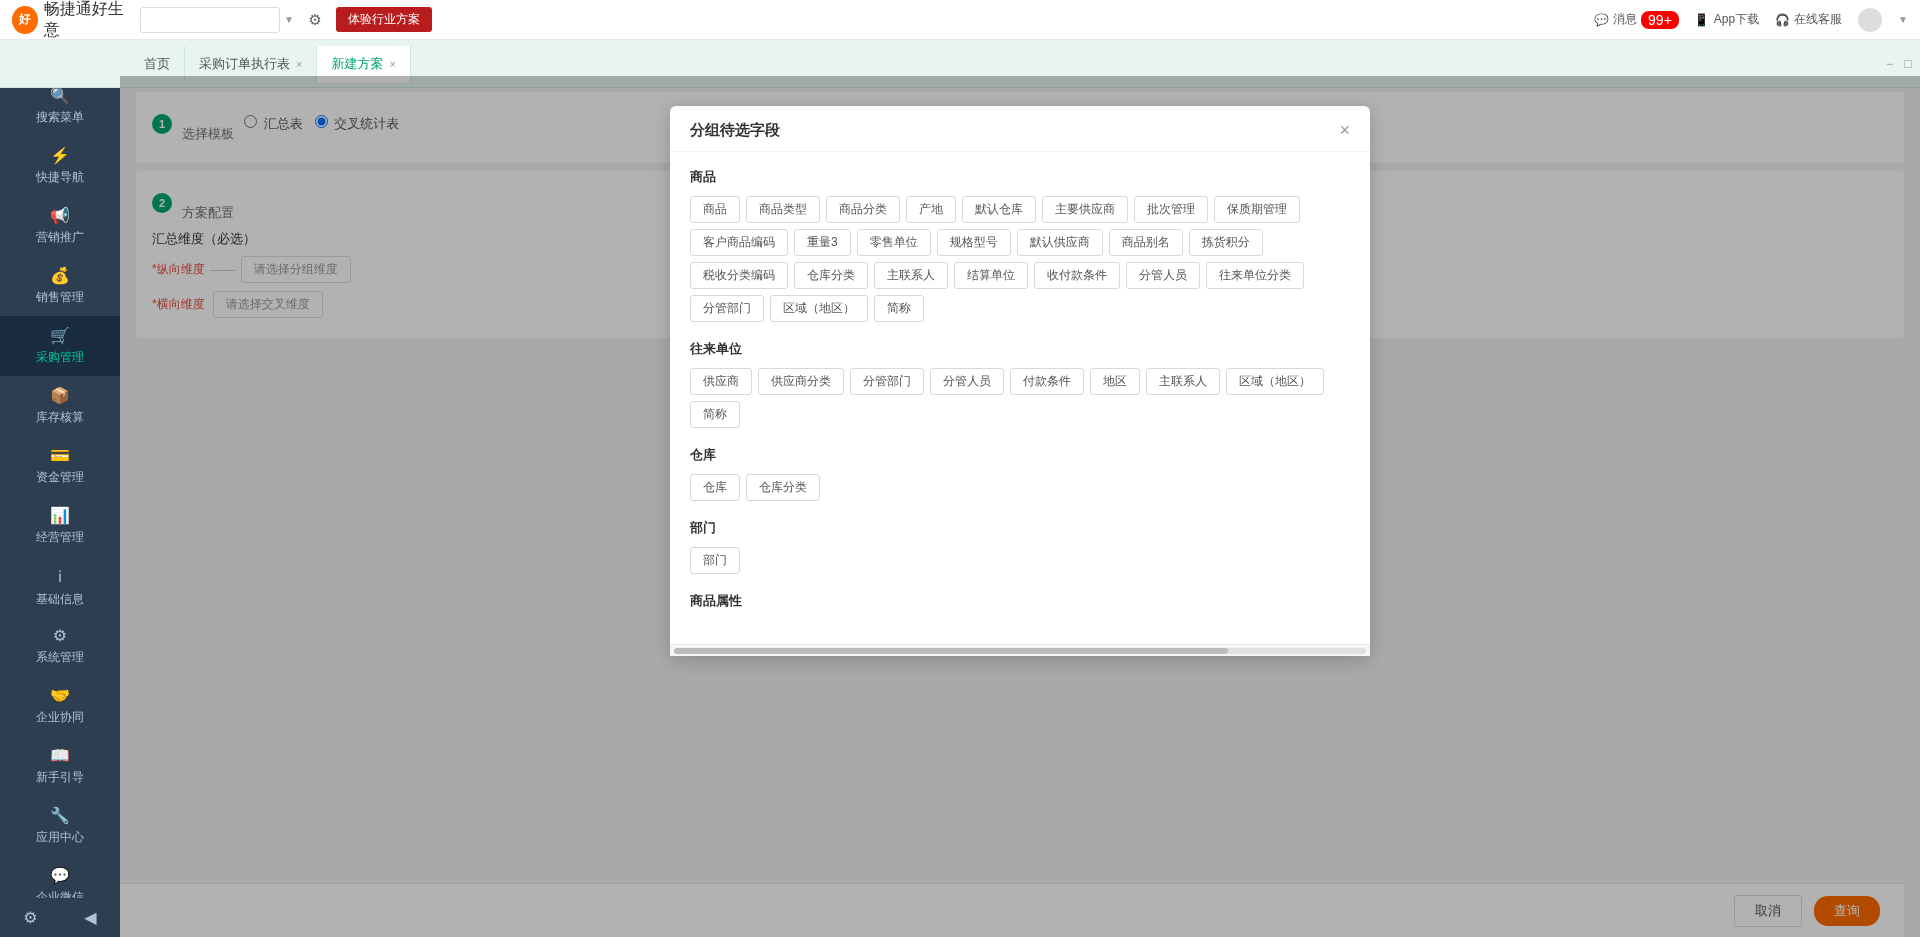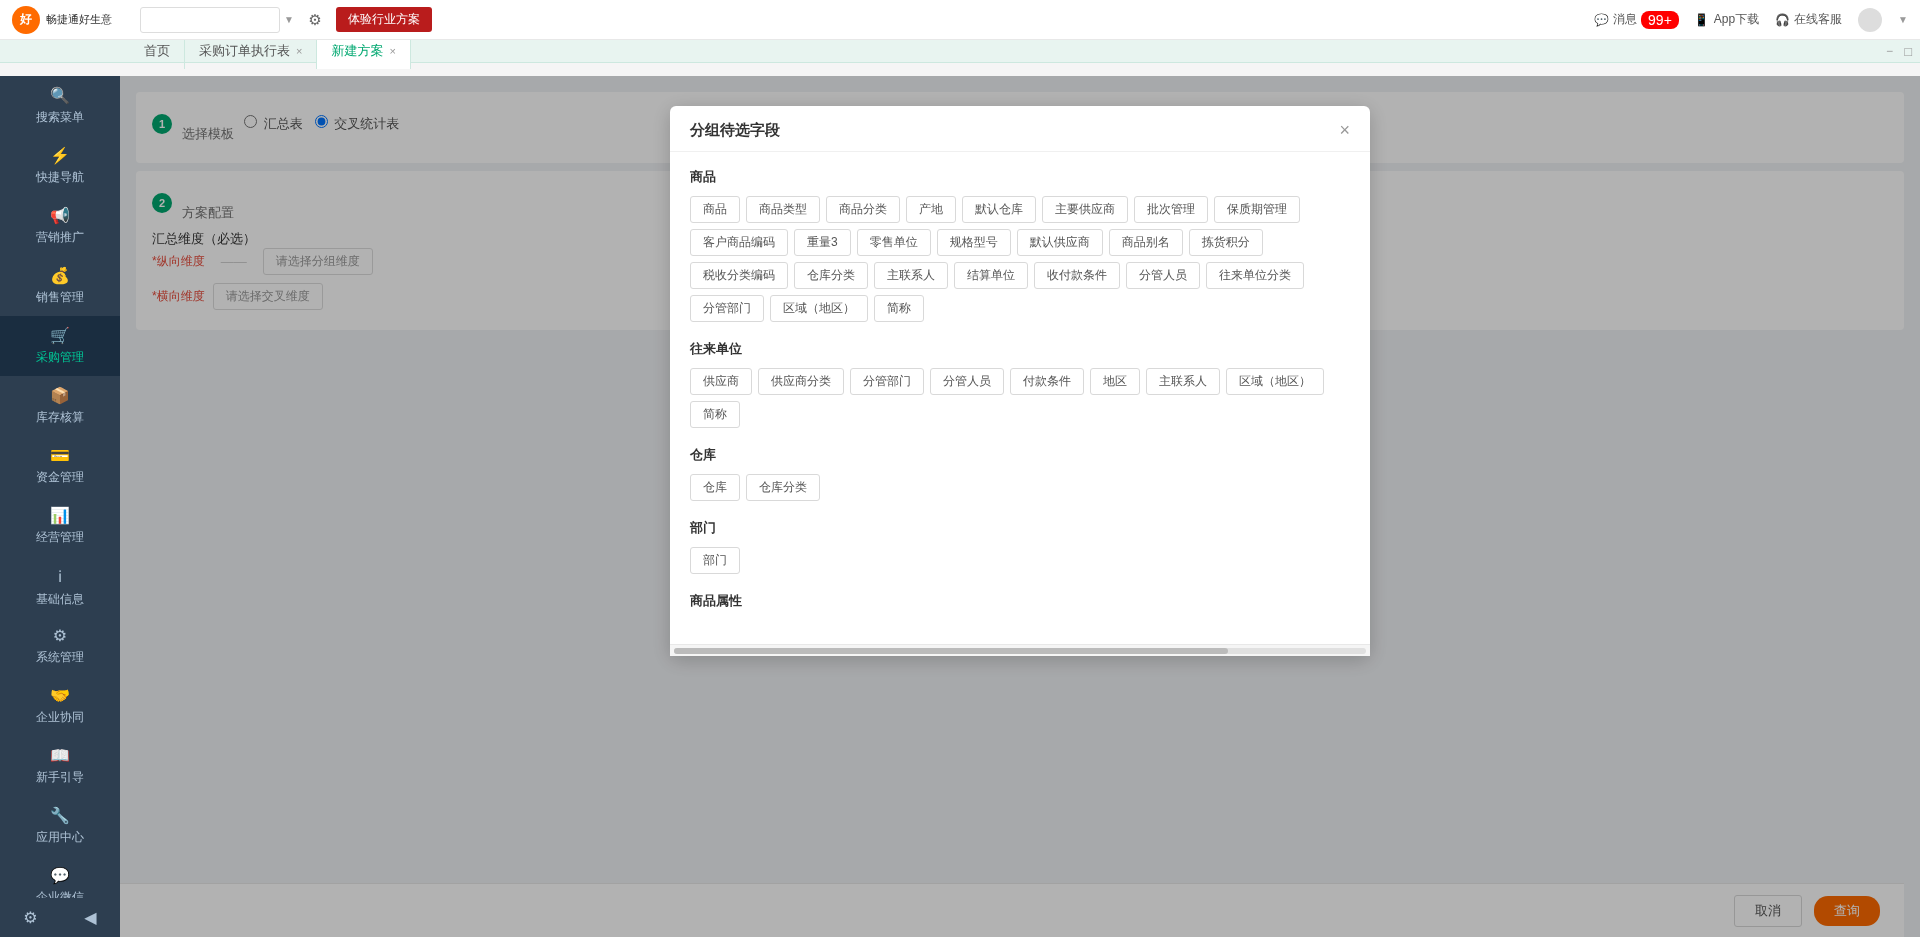--- a/index.html
+++ b/index.html
@@ -23,21 +23,21 @@
       align-items: center;
       gap: 6px;
     }
     .logo-icon {
       width: 28px; height: 28px;
       background: #ff6b00;
       border-radius: 50%;
       display: flex; align-items: center; justify-content: center;
       color: white; font-weight: bold; font-size: 12px;
     }
-    .logo-text { font-size: 11px; color: #333; }
+    .logo-text { font-size: 16px; color: #333; }
     .top-search {
       display: flex; align-items: center; gap: 4px; margin-left: 8px;
     }
     .top-search input {
       width: 140px; height: 26px; border: 1px solid #ddd; border-radius: 3px; padding: 0 8px; font-size: 12px;
     }
     .top-search-arrow {
       color: #999; font-size: 10px;
     }
     .gear-btn {
@@ -54,21 +54,21 @@
     .top-right-item {
       display: flex; align-items: center; gap: 4px; font-size: 12px; color: #555; cursor: pointer;
     }
     .badge {
       background: #f00; color: white; font-size: 14px; border-radius: 8px; padding: 1px 7px; min-width: 16px; text-align: center;
     }
     .avatar { width: 24px; height: 24px; background: #ddd; border-radius: 50%; }
 
     
     .tab-bar {
-      height: 23px;
+      height: 48px;
       background: #e8f4f0;
       display: flex;
       align-items: center;
       padding: 0 0 0 130px;
       position: fixed;
       top: 40px; left: 0; right: 0;
       z-index: 99;
       border-bottom: 1px solid #cde8df;
     }
     .tab-item {
@@ -350,22 +350,22 @@
         </label>
       </div>
     </div>
   </div>
 
   <div class="step-section">
     <div class="step-row">
       <div class="step-num">2</div>
       <span class="step-label">方案配置</span>
     </div>
-    <div style="margin-bottom:0;font-size:13px;color:#333;">汇总维度（必选）</div>
-    <div style="display:flex;align-items:center;gap:12px;margin-bottom:8px;">
+    <div style="margin-bottom:8px;font-size:13px;color:#333;">汇总维度（必选）</div>
+    <div style="display:flex;align-items:center;gap:1px;margin-bottom:8px;">
       <span style="color:#e74c3c;font-size:12px;">*纵向维度</span>
       <span style="color:#ccc;margin:0 4px;">——</span>
       <button style="padding:4px 12px;border:1px solid #ddd;background:#fff;color:#999;border-radius:3px;cursor:pointer;font-size:12px;">请选择分组维度</button>
     </div>
     <div style="display:flex;align-items:center;gap:8px;margin-bottom:8px;">
       <span style="color:#e74c3c;font-size:12px;">*横向维度</span>
       <button style="padding:4px 12px;border:1px solid #ddd;background:#fff;color:#999;border-radius:3px;cursor:pointer;font-size:12px;">请选择交叉维度</button>
     </div>
   </div>
 </div>

